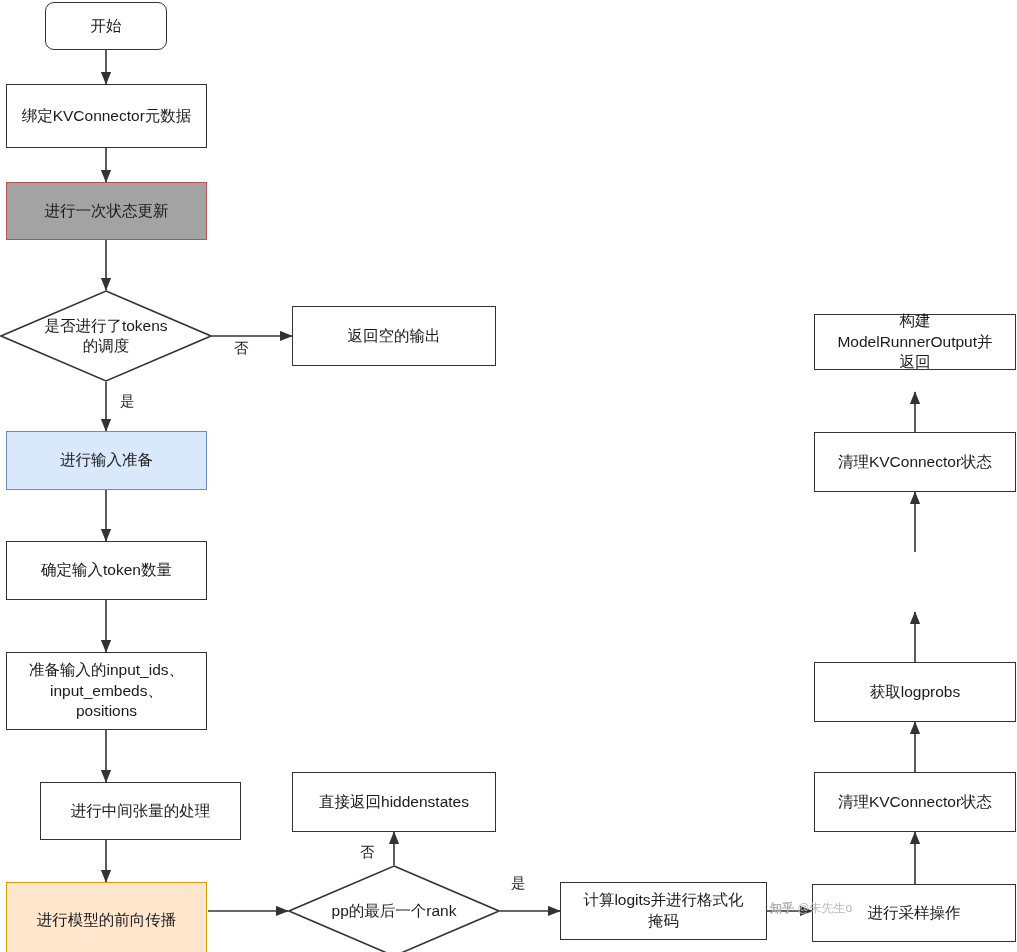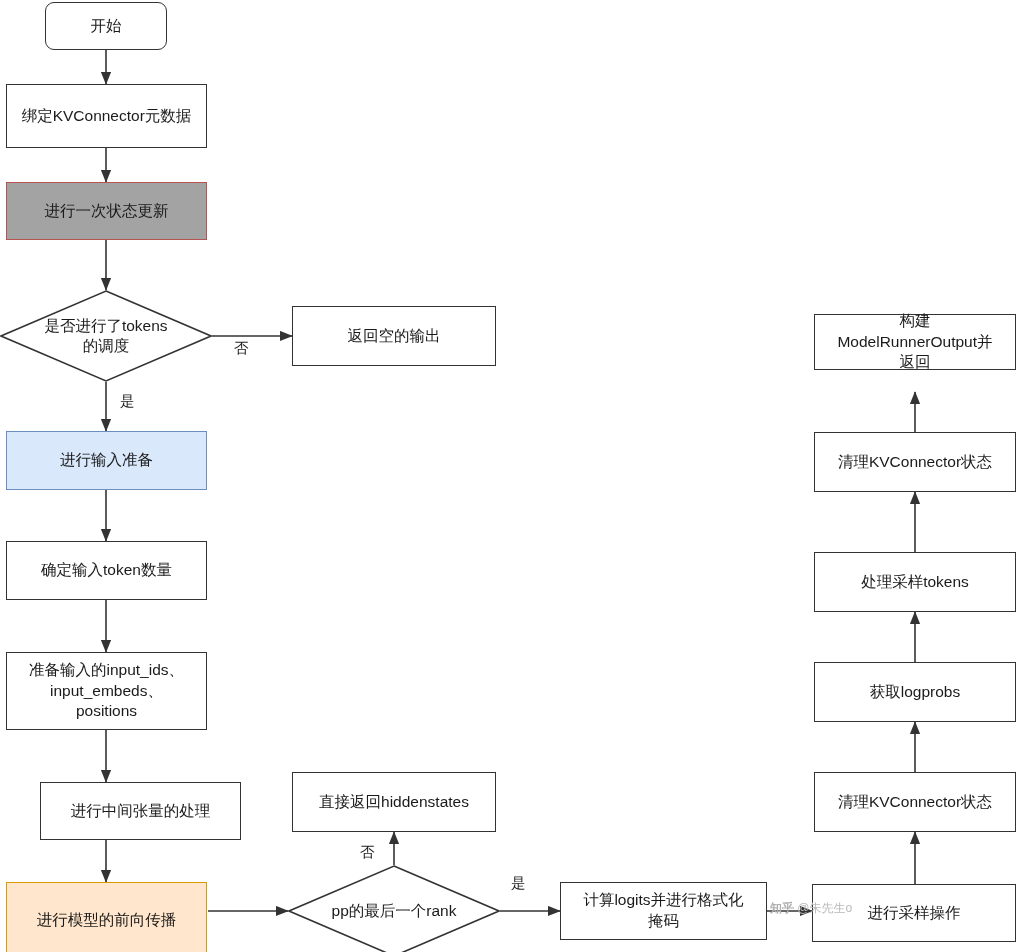--- a/index.html
+++ b/index.html
@@ -219,23 +219,20 @@
   </div>
 
   <div class="node" style="left:814px; top:772px; width:202px; height:60px;">
     <span>清理KVConnector状态</span>
   </div>
 
   <div class="node" style="left:814px; top:662px; width:202px; height:60px;">
     <span>获取logprobs</span>
   </div>
 
-  <div class="node" style="left:814px; top:552px; width:202px; height:60px;">
-    <span>处理采样tokens</span>
-  </div>
 
   <div class="node" style="left:814px; top:432px; width:202px; height:60px;">
     <span>清理KVConnector状态</span>
   </div>
 
   <div class="node" style="left:814px; top:314px; width:202px; height:56px;">
     <span style="white-space:pre-line;">构建
 ModelRunnerOutput并
 返回</span>
   </div>

